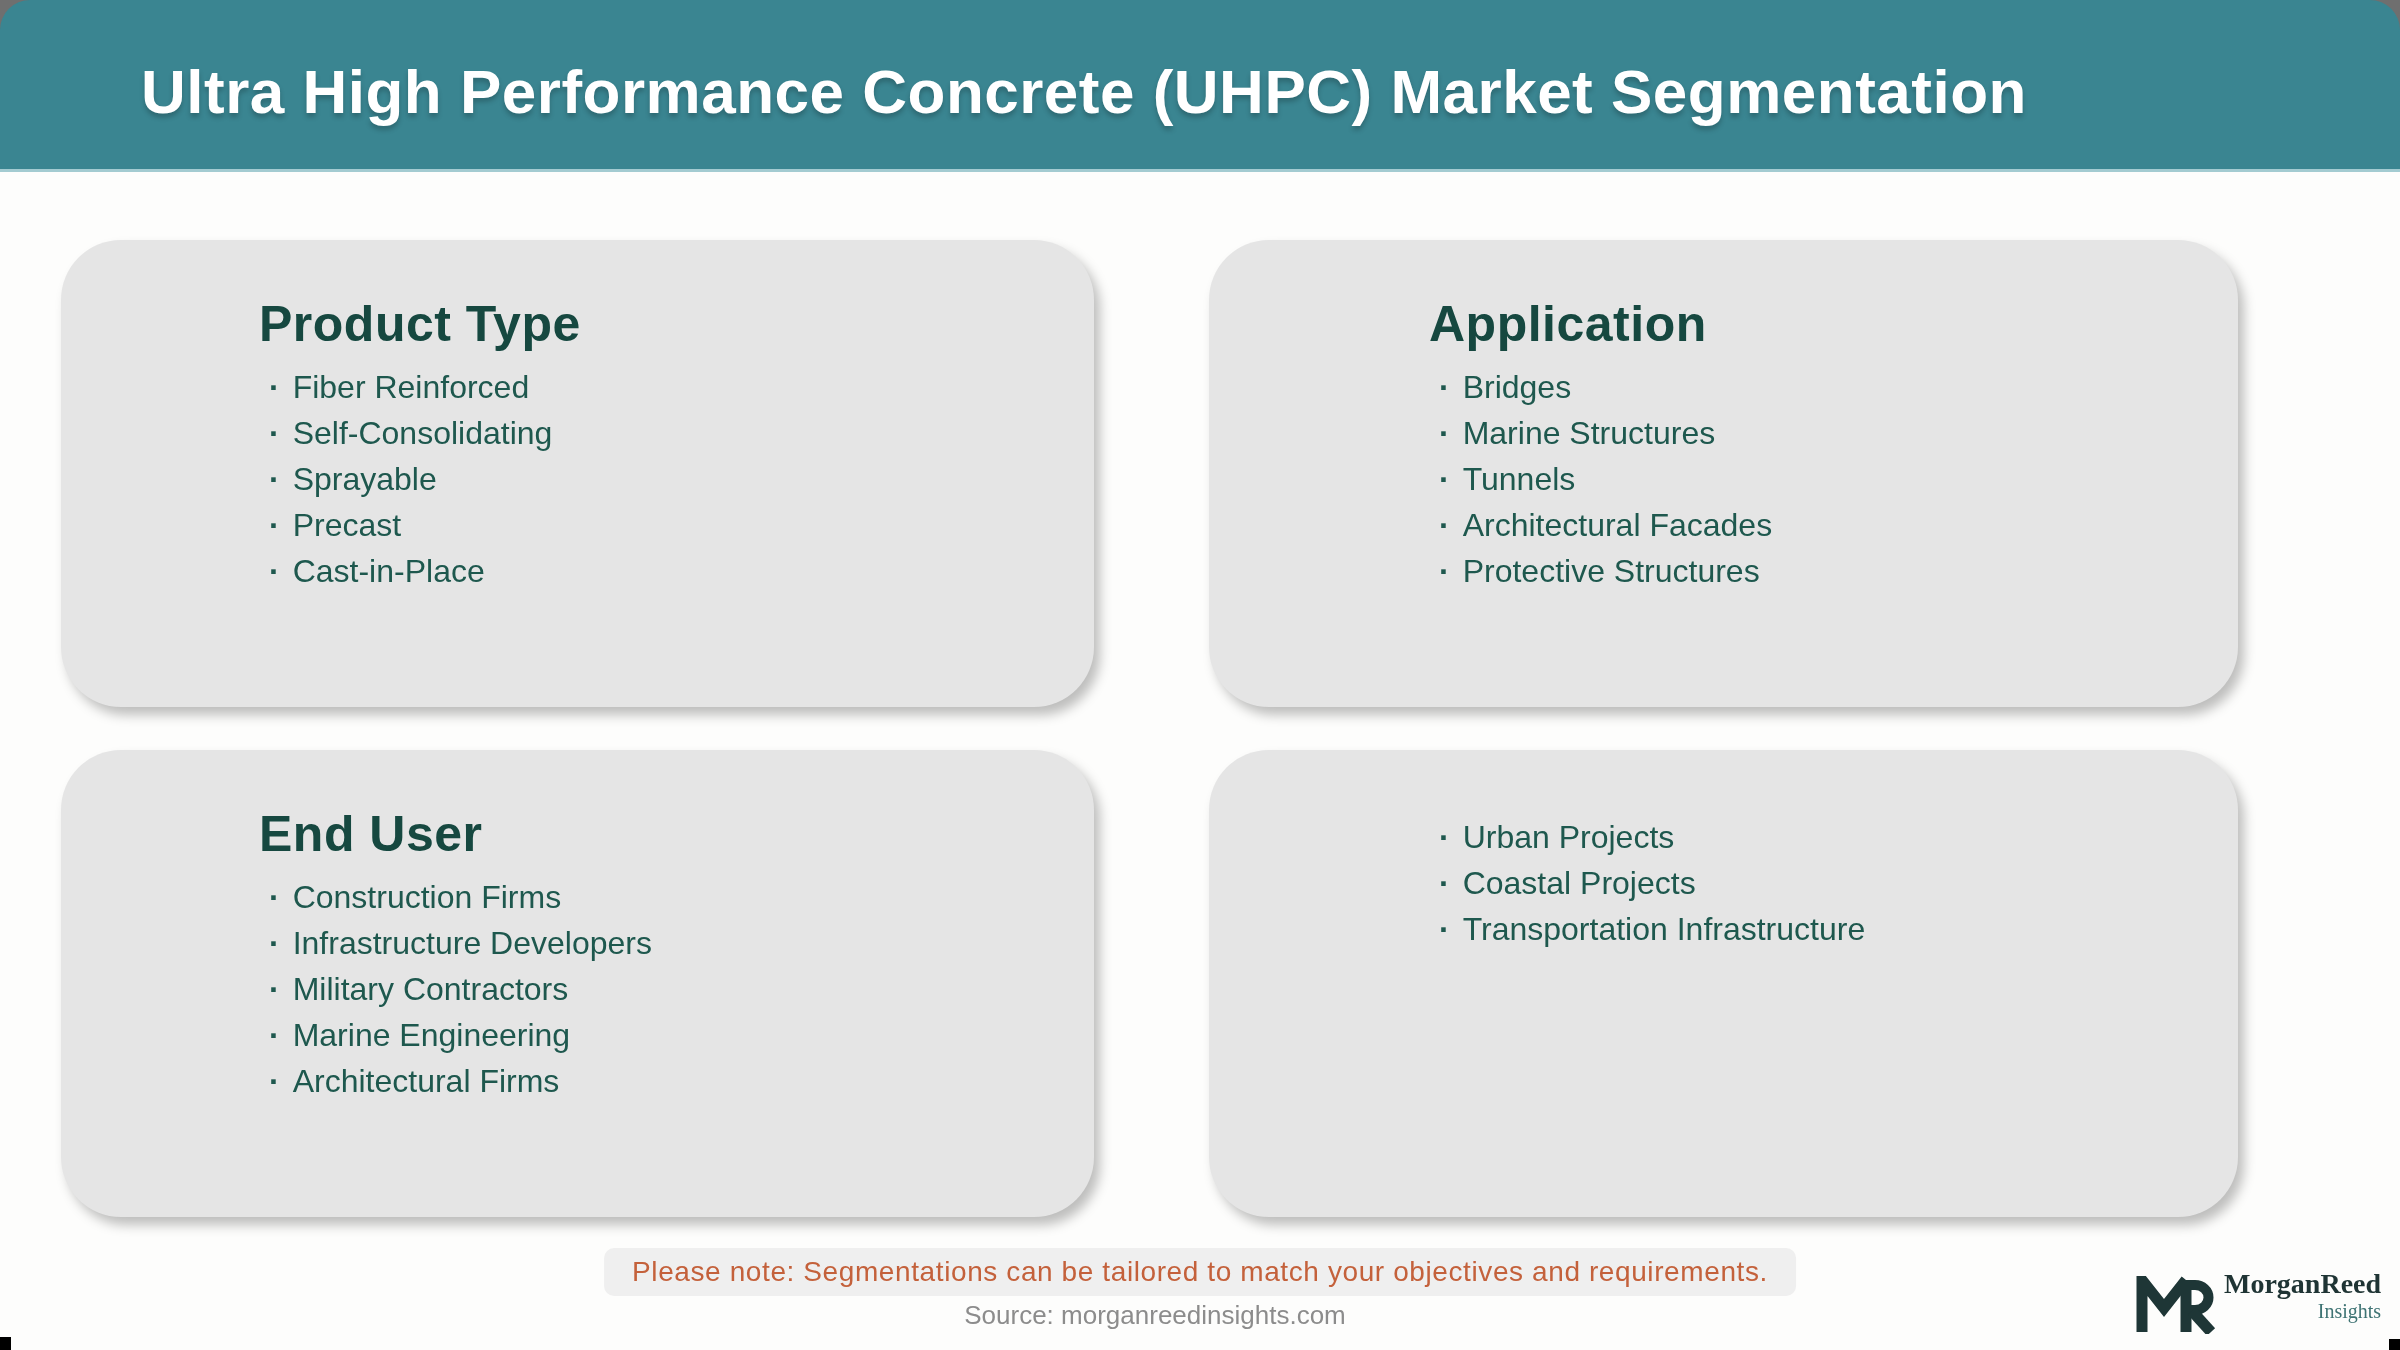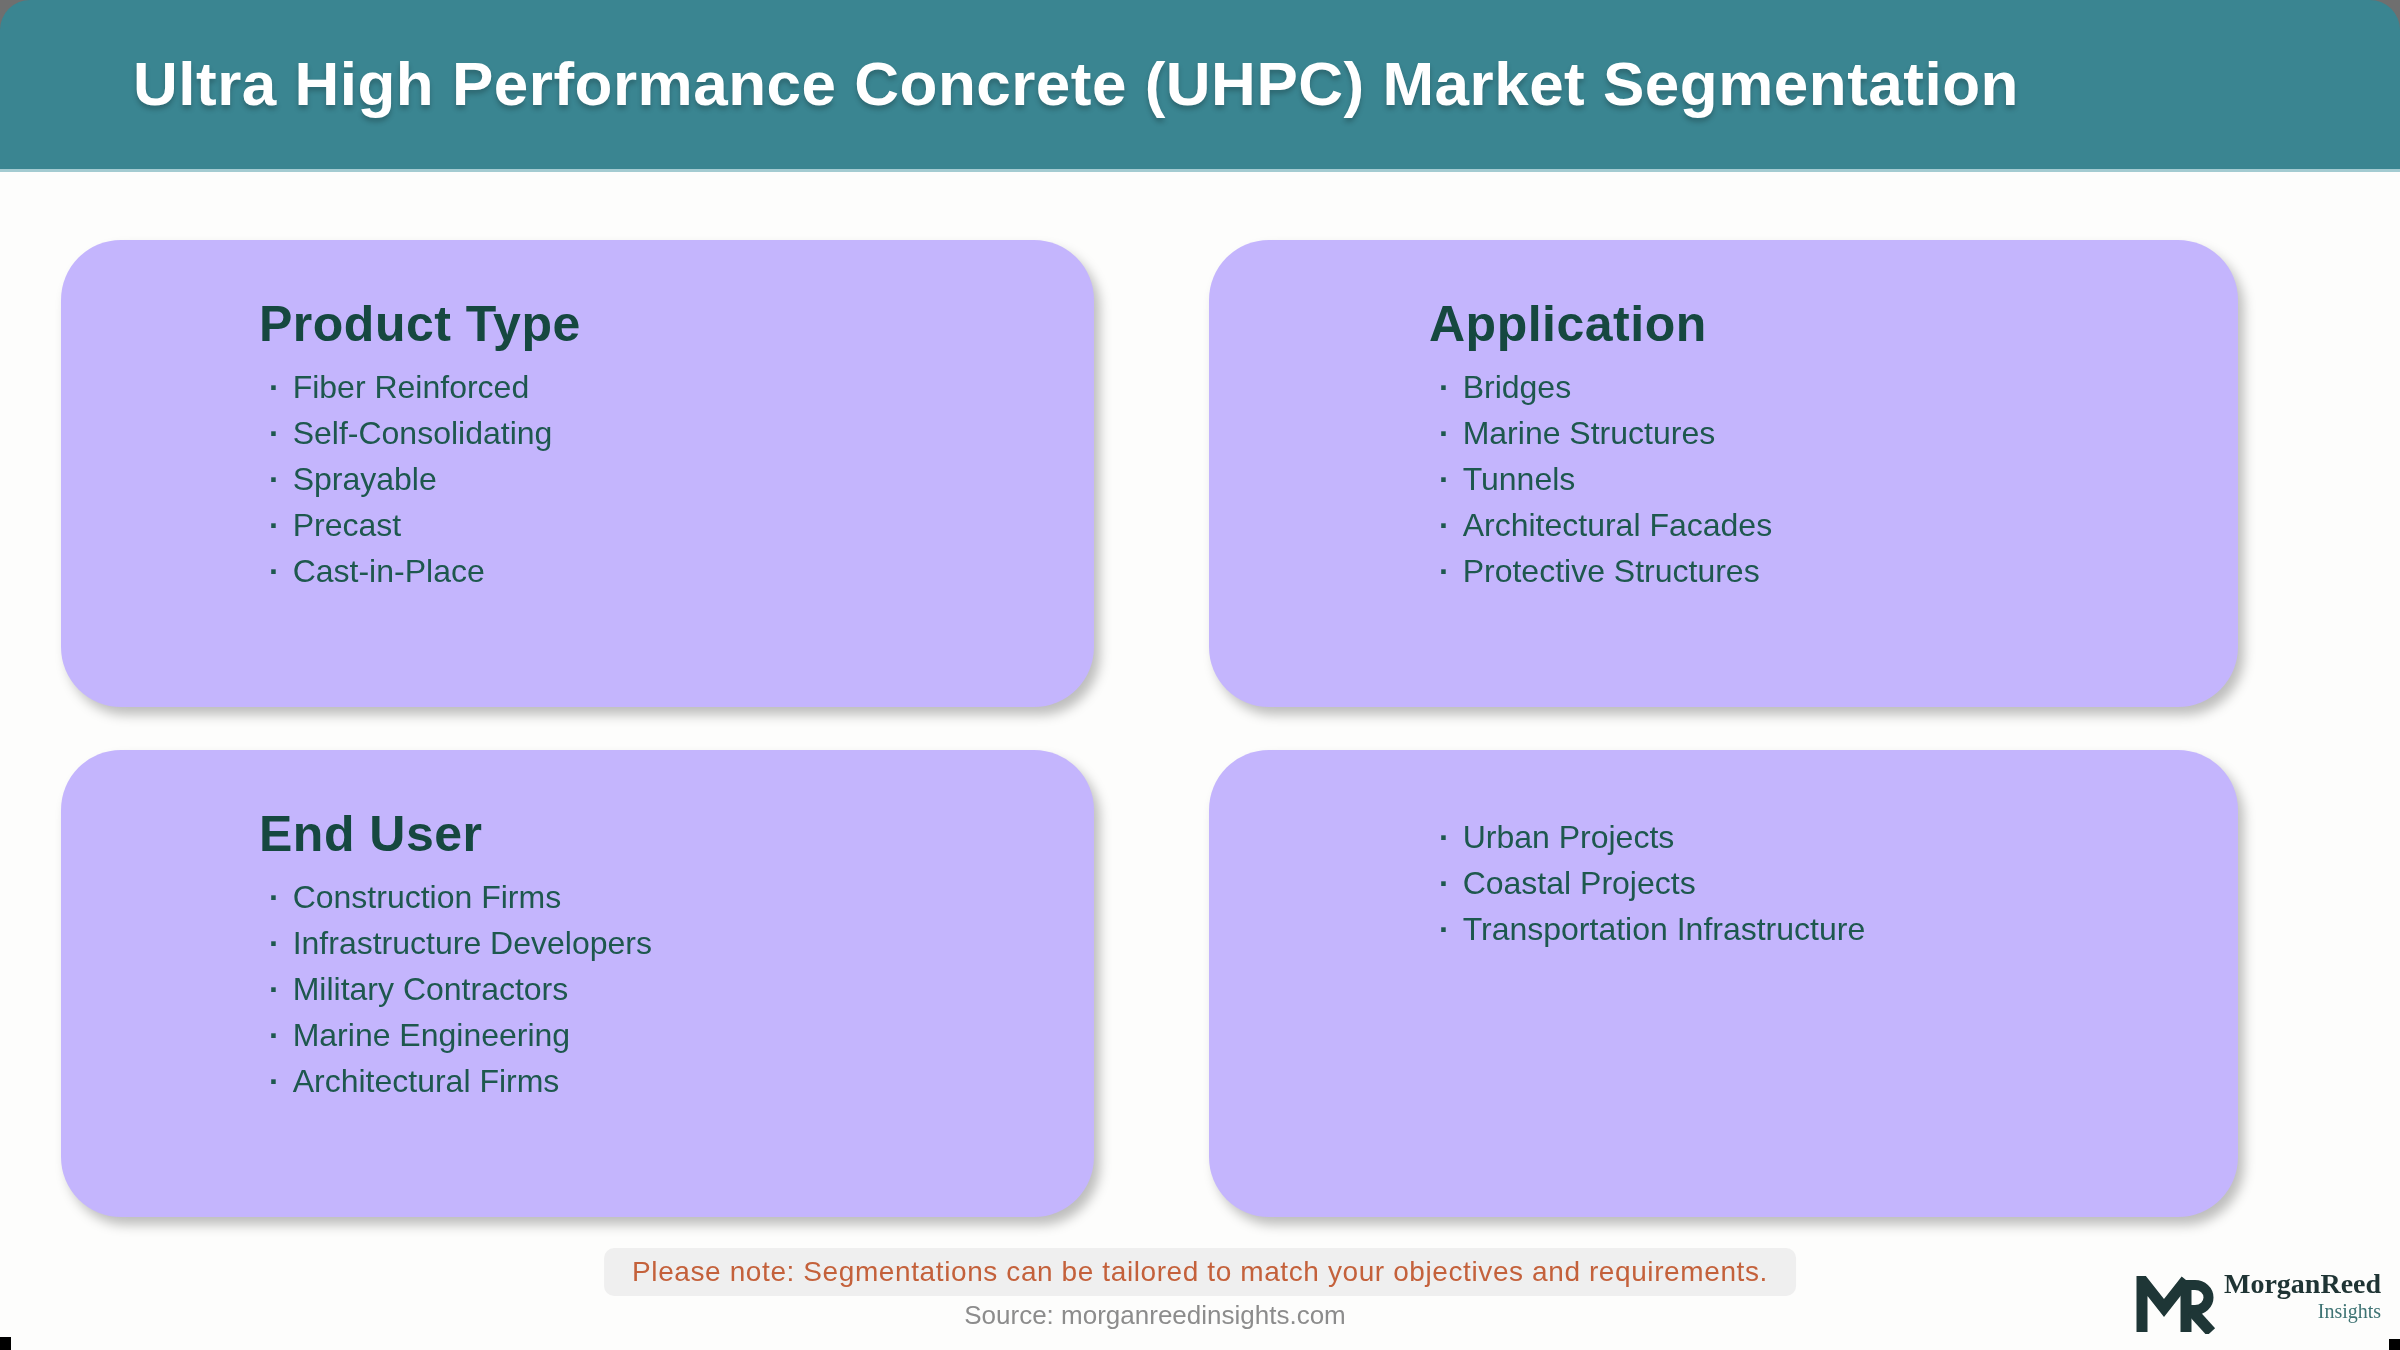--- a/index.html
+++ b/index.html
@@ -27,35 +27,35 @@
     position: absolute;
     left: 0; top: 0;
     width: 2400px; height: 169px;
     background: #3A8591;
     border-radius: 30px 30px 0 0;
     border-bottom: 3px solid #A3CBD1;
   }
   .topbar h1 {
     position: absolute;
     left: 133px; top: 0;
-    margin: 0;
+    margin: 8px;
     height: 208px;
     line-height: 168px;
     font-size: 62px;
     font-weight: 700;
     color: #FFFFFF;
     letter-spacing: 0.5px;
     text-shadow: 0 4px 5px rgba(0,0,0,0.22);
     white-space: nowrap;
   }
 
   
   .card {
     position: absolute;
-    background: #c4b5fd;
+    background: #e5e5e5;
     border-radius: 60px;
     box-shadow: 6px 8px 12px rgba(0,0,0,0.25);
     box-sizing: border-box;
     padding-top: 54px;
   }
   .card.col-1 { left: 61px;   width: 1033px; padding-left: 198px; }
   .card.col-2 { left: 1209px; width: 1029px; padding-left: 220px; }
   .card.row-1 { top: 240px; height: 467px; }
   .card.row-2 { top: 750px; height: 467px; }
 

